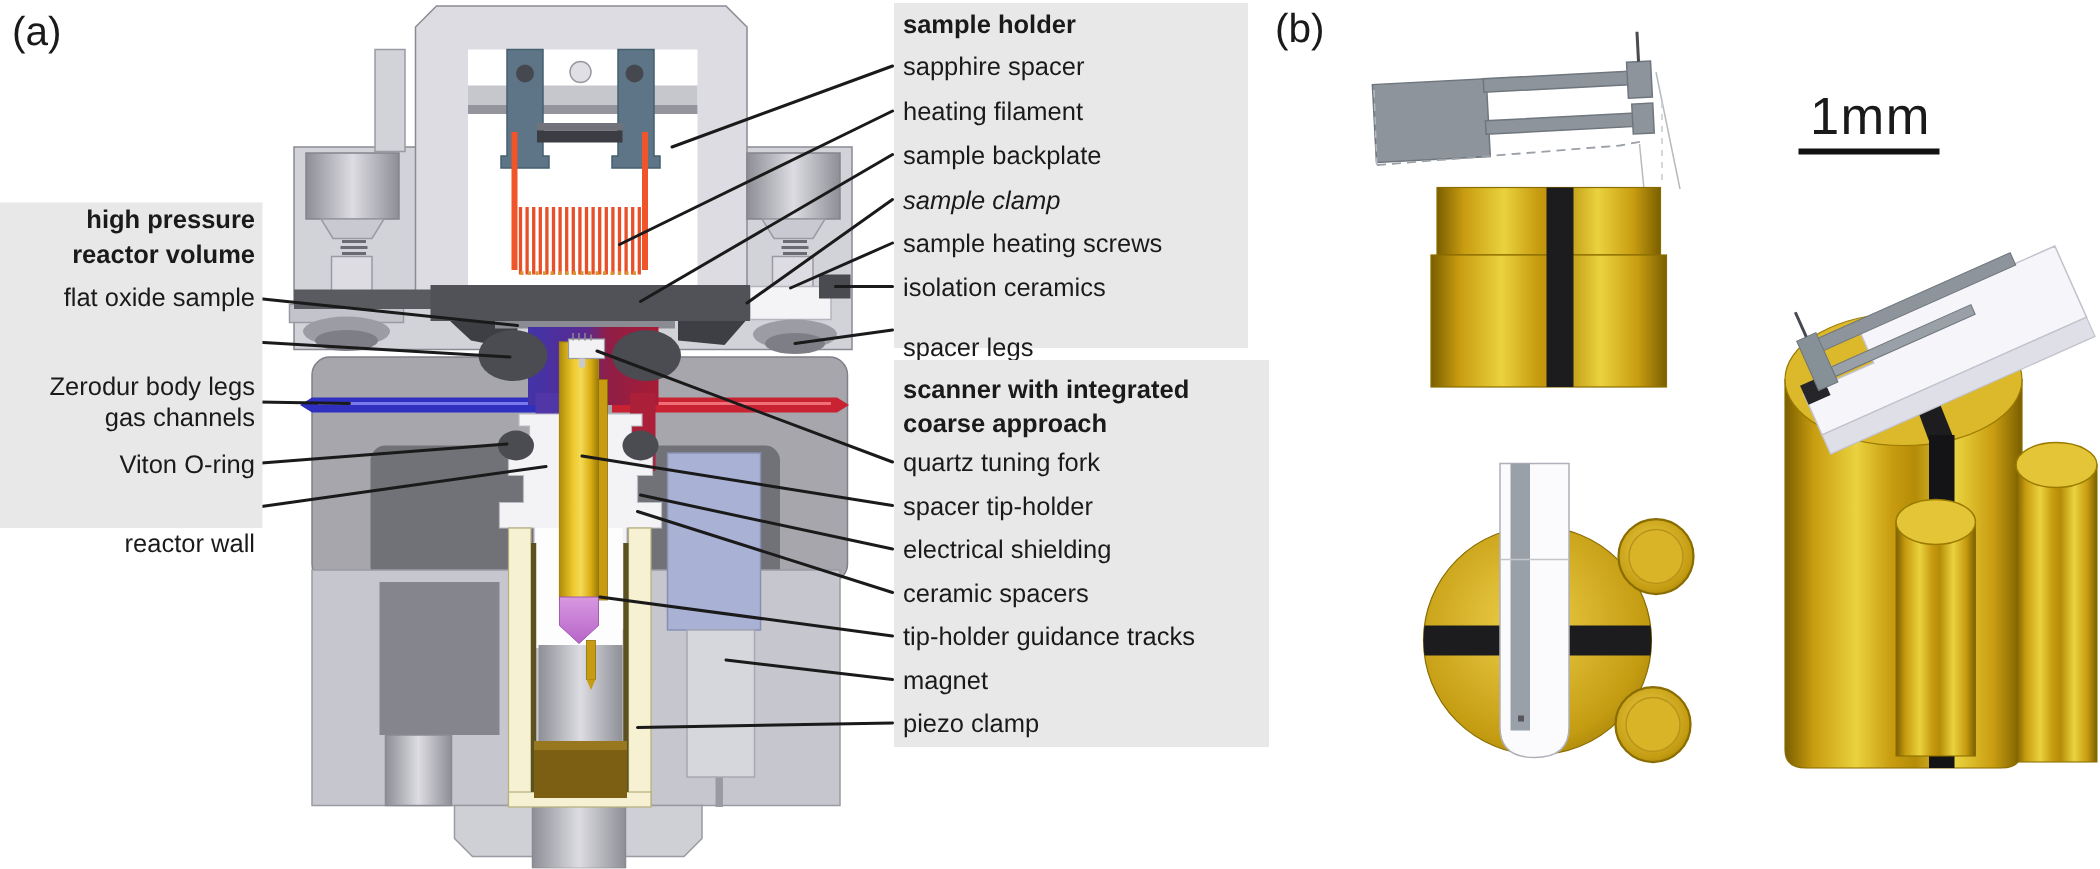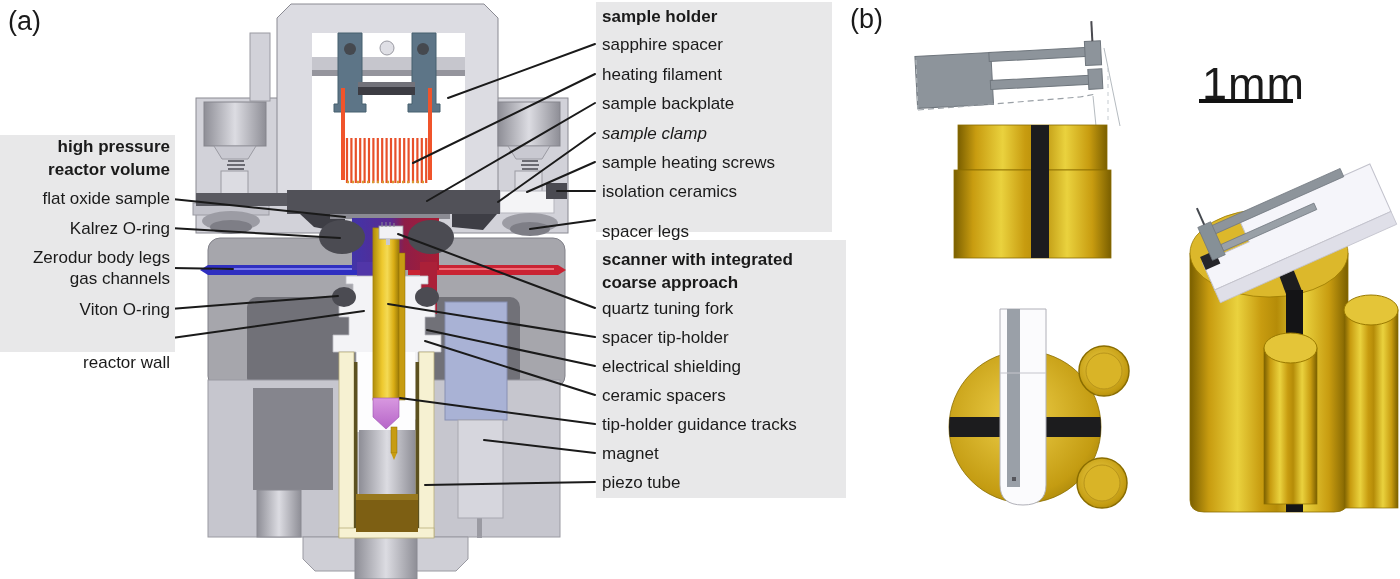--- a/index.html
+++ b/index.html
@@ -5,21 +5,21 @@
   html,body{margin:0;padding:0;background:#ffffff;}
   #fig{position:relative;width:1400px;height:579px;background:#fff;overflow:hidden;
        font-family:"Liberation Sans",sans-serif;color:#1a1a1a;}
   #art{position:absolute;left:0;top:0;}
   .panel{position:absolute;background:#e8e8e9;}
   .lbl{position:absolute;font-size:17px;line-height:21px;white-space:pre-line;}
   .lbl.b{font-weight:bold;line-height:23px;}
   .left-col{width:170px;text-align:right;}
   .corner{position:absolute;font-size:27px;font-weight:normal;}
   .scalebar-text{position:absolute;left:1202px;top:58px;width:90px;text-align:center;
-                 font-size:45px;letter-spacing:1px;}
+                 font-size:35px;letter-spacing:1px;}
   .scalebar-line{position:absolute;left:1199px;top:99px;width:94px;height:4px;background:#111;}
 </style>
 </head>
 <body>
 
 <div id="fig">
 
   <svg id="art" width="1400" height="579" viewBox="0 0 1400 579">
     <defs>
       <linearGradient id="gcyl" x1="0" y1="0" x2="1" y2="0">
@@ -256,21 +256,20 @@
     </g>
   </svg>
 
   <div class="corner" style="left:8px;top:6px;">(a)</div>
   <div class="corner" style="left:850px;top:4px;">(b)</div>
 
   <div class="panel" style="left:0;top:135px;width:175px;height:217px;"></div>
   <div class="lbl b left-col" style="left:0;top:135px;">high pressure
 reactor volume</div>
   <div class="lbl left-col" style="left:0;top:188px;">flat oxide sample</div>
-  <div class="lbl left-col" style="left:0;top:218px;">Kalrez O-ring</div>
   <div class="lbl left-col" style="left:0;top:247px;">Zerodur body legs
 gas channels</div>
   <div class="lbl left-col" style="left:0;top:299px;">Viton O-ring</div>
   <div class="lbl left-col" style="left:0;top:328px;margin-top:24px;">reactor wall</div>
 
   <div class="panel" style="left:596px;top:2px;width:236px;height:230px;"></div>
   <div class="lbl b" style="left:602px;top:5px;">sample holder</div>
   <div class="lbl" style="left:602px;top:34px;">sapphire spacer</div>
   <div class="lbl" style="left:602px;top:64px;">heating filament</div>
   <div class="lbl" style="left:602px;top:93px;">sample backplate</div>
@@ -281,18 +280,18 @@
 
   <div class="panel" style="left:596px;top:240px;width:250px;height:258px;"></div>
   <div class="lbl b" style="left:602px;top:248px;">scanner with integrated
 coarse approach</div>
   <div class="lbl" style="left:602px;top:298px;">quartz tuning fork</div>
   <div class="lbl" style="left:602px;top:327px;">spacer tip-holder</div>
   <div class="lbl" style="left:602px;top:356px;">electrical shielding</div>
   <div class="lbl" style="left:602px;top:385px;">ceramic spacers</div>
   <div class="lbl" style="left:602px;top:414px;">tip-holder guidance tracks</div>
   <div class="lbl" style="left:602px;top:443px;">magnet</div>
-  <div class="lbl" style="left:602px;top:472px;">piezo tube</div>
+  <div class="lbl" style="left:602px;top:472px;">piezo clamp</div>
 
   <div class="scalebar-text">1mm</div>
   <div class="scalebar-line"></div>
 
 </div>
 
 </body></html>

